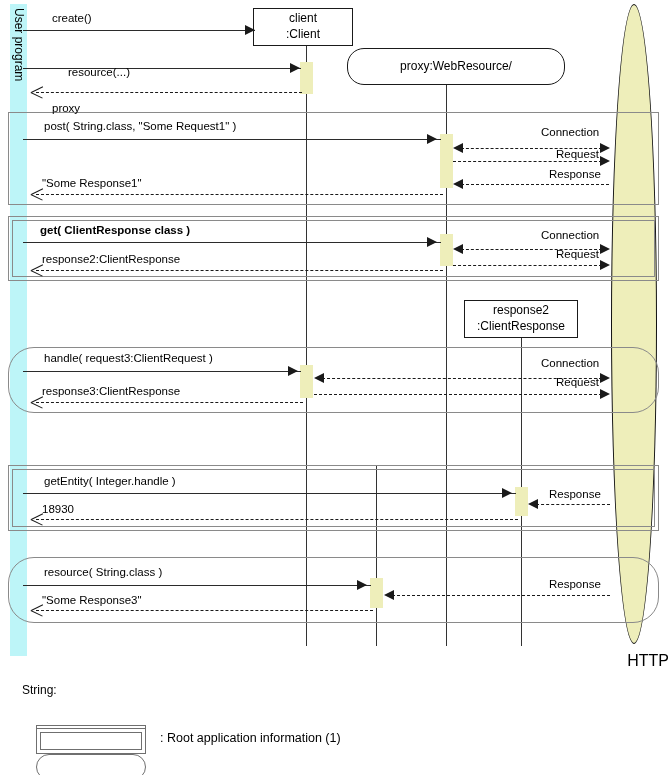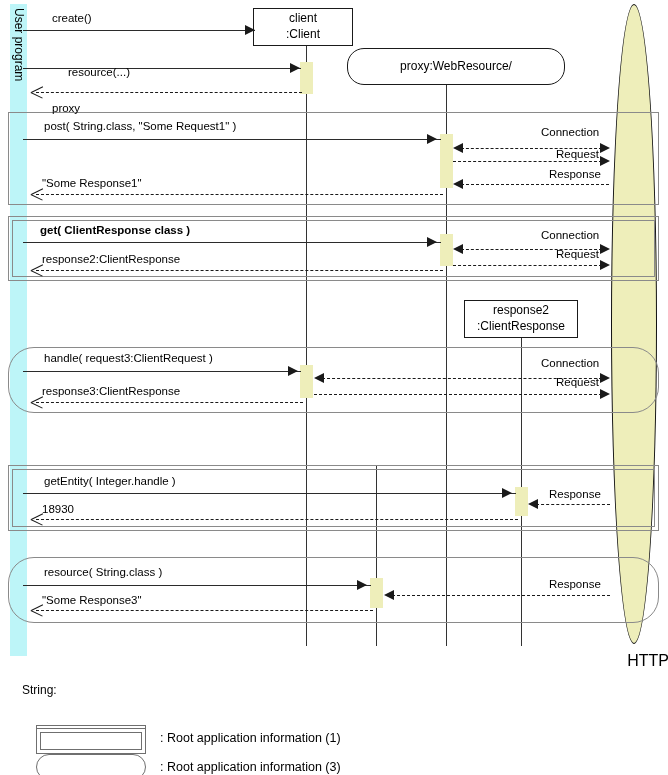--- a/index.html
+++ b/index.html
@@ -304,16 +304,15 @@
   </div>
 
   <div class="legend-row" style="left:36px;top:728px;">
     <div class="legend-swatch double">
       <div class="inner2"></div>
     </div>
   </div>
 
   <div class="legend-row" style="left:36px;top:754px;">
     <div class="legend-swatch rounded"></div>
-    <div class="legend-text">: Root application information (3)</div>
   </div>
 
 </div>
 
 </body></html>

